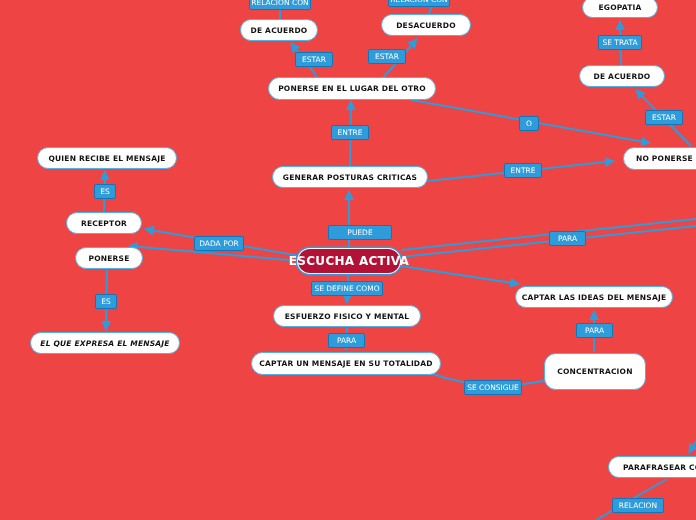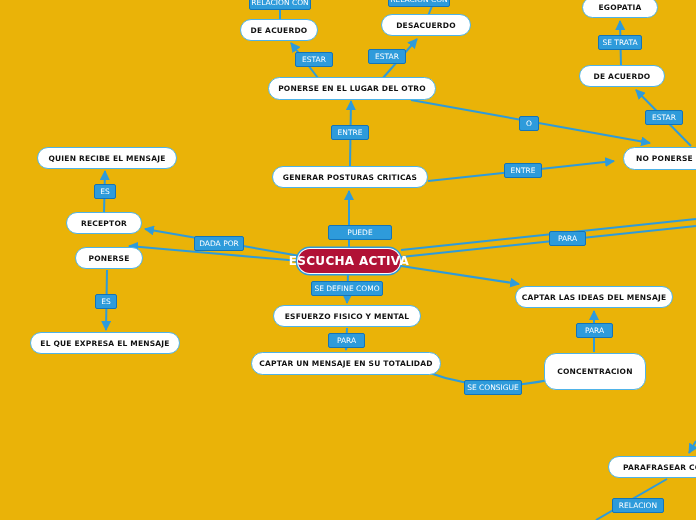--- a/index.html
+++ b/index.html
@@ -1,18 +1,18 @@
 <!DOCTYPE html>
 <html><head>
 <meta charset="utf-8">
 <style>
   html,body{margin:0;padding:0;background:#fff;}
   #canvas{
     position:relative;width:696px;height:520px;overflow:hidden;
-    background:#eab308;font-family:"DejaVu Sans","Liberation Sans",sans-serif;
+    background:#ef4444;font-family:"DejaVu Sans","Liberation Sans",sans-serif;
   }
   svg.wires{position:absolute;left:0;top:0;width:696px;height:520px;z-index:1;}
   .node{
     position:absolute;z-index:3;display:flex;align-items:center;justify-content:center;
     background:#ffffff;border:1.5px solid #4FB3E8;border-radius:12px;
     font-size:7.5px;font-weight:bold;color:#111;white-space:nowrap;
     letter-spacing:.2px;box-sizing:border-box;
   }
   .node.clipped{justify-content:flex-start;}
   .node.central{
@@ -90,19 +90,19 @@
   <div class="node" style="left:582px;top:-3px;width:76px;height:21px;">EGOPATIA</div>
   <div class="node" style="left:579px;top:65px;width:86px;height:22px;">DE ACUERDO</div>
   <div class="node" style="left:268px;top:77px;width:168px;height:23px;">PONERSE EN EL LUGAR DEL OTRO</div>
   <div class="node" style="left:37px;top:147px;width:140px;height:22px;">QUIEN RECIBE EL MENSAJE</div>
   <div class="node" style="left:272px;top:166px;width:156px;height:22px;">GENERAR POSTURAS CRITICAS</div>
   <div class="node clipped" style="left:623px;top:147px;width:130px;height:23px;padding-left:12px;">NO PONERSE EN</div>
   <div class="node" style="left:66px;top:212px;width:76px;height:22px;">RECEPTOR</div>
   <div class="node" style="left:75px;top:247px;width:68px;height:22px;">PONERSE</div>
   <div class="node central" style="left:298px;top:249px;width:102px;height:24px;">ESCUCHA ACTIVA</div>
   <div class="node" style="left:515px;top:286px;width:158px;height:22px;">CAPTAR LAS IDEAS DEL MENSAJE</div>
-  <div class="node" style="left:30px;top:332px;width:150px;height:22px;">EL QUE EXPRESA EL MENSAJE</div>
+  <div class="node" style="left:30px;top:332px;width:150px;height:22px;font-style:italic;">EL QUE EXPRESA EL MENSAJE</div>
   <div class="node" style="left:273px;top:305px;width:148px;height:22px;">ESFUERZO FISICO Y MENTAL</div>
   <div class="node" style="left:251px;top:352px;width:190px;height:23px;">CAPTAR UN MENSAJE EN SU TOTALIDAD</div>
   <div class="node" style="left:544px;top:353px;width:102px;height:37px;">CONCENTRACION</div>
   <div class="node clipped" style="left:608px;top:456px;width:140px;height:22px;padding-left:14px;">PARAFRASEAR CO</div>
 
 </div>
 
 </body></html>

